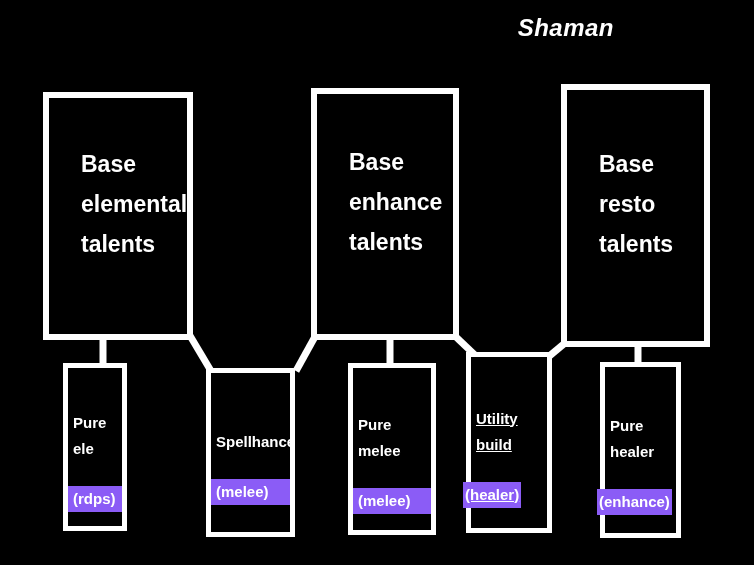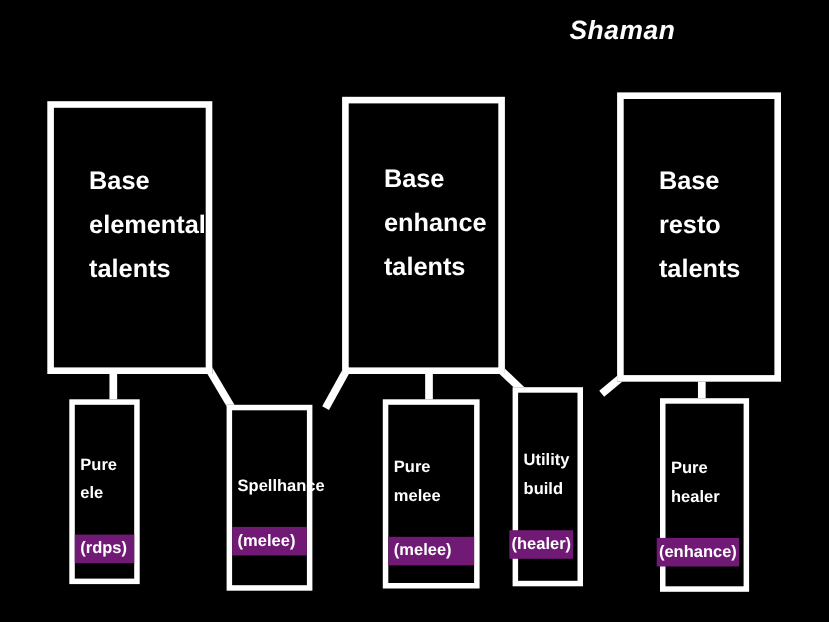--- a/index.html
+++ b/index.html
@@ -70,40 +70,40 @@
     line-height: 26px;
     padding-left: 5px;
     transform: translateY(14px);
   }
   .small .sublabel {
     font-size: 15px;
     font-weight: 700;
     line-height: 26px;
     padding-left: 5px;
     margin-top: 24px;
-    background: #701a75;
+    background: #8b5cf6;
     position: relative;
     transform: translateY(14px);
   }
   .small .sublabel.overlap {
     margin-left: -8px;
     padding-left: 2px;
     padding-right: 2px;
     align-self: flex-start;
     z-index: 2;
   }
   
   .b-elemental { left: 43px;  top: 92px; width: 150px; height: 248px; }
   .b-enhance   { left: 311px; top: 88px; width: 148px; height: 252px; }
   .b-resto     { left: 561px; top: 84px; width: 149px; height: 263px; }
   
   .s-pure-ele   { left: 63px;  top: 363px; width: 64px; height: 168px; }
-  .s-spellhance { left: 206px; top: 368px; width: 78px; height: 169px; }
+  .s-spellhance { left: 206px; top: 368px; width: 89px; height: 169px; }
   .s-pure-melee { left: 348px; top: 363px; width: 88px; height: 172px; }
-  .s-utility    { left: 466px; top: 352px; width: 64px; height: 181px; }
+  .s-utility    { left: 466px; top: 352px; width: 86px; height: 181px; text-decoration: underline; }
   .s-healer     { left: 600px; top: 362px; width: 81px; height: 176px; }
 </style>
 </head>
 <body>
 
 <div class="canvas">
 
   <h1 class="title">Shaman</h1>
 
   <svg class="edges" width="754" height="565">

